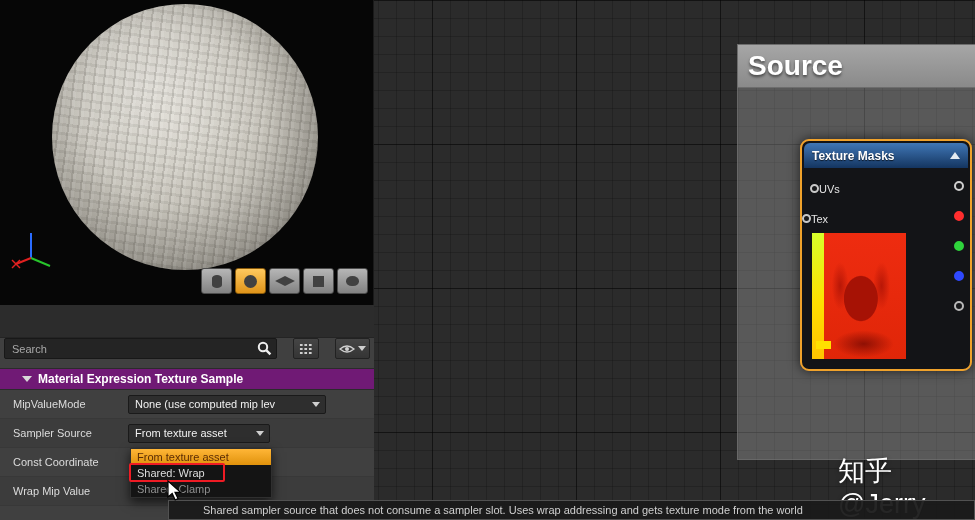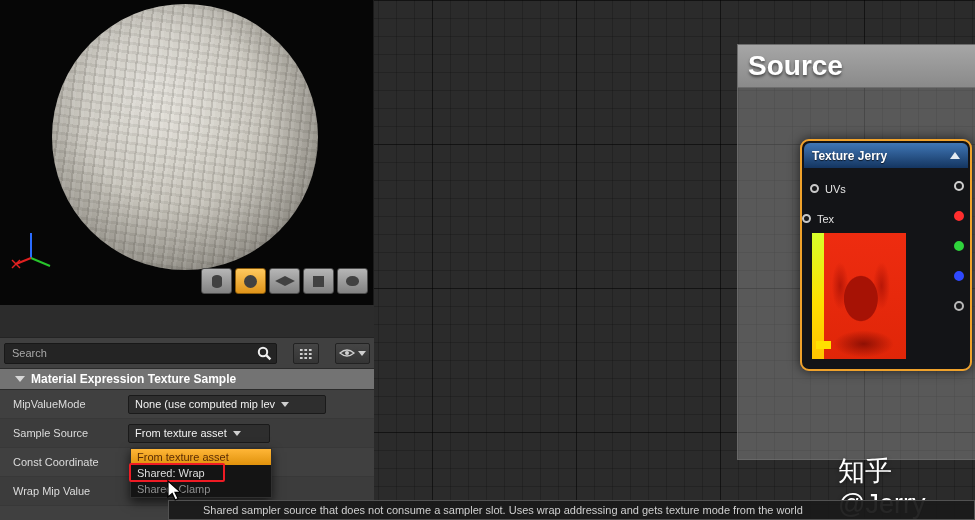--- a/index.html
+++ b/index.html
@@ -27,21 +27,21 @@
     background:rgba(195,195,195,.30);border:1px solid rgba(120,120,120,.5);border-top:none}
 
   
   #node{left:800px;top:139px;width:172px;height:232px;z-index:10;
     background:rgba(17,18,21,.96);border:2px solid #f0a22b;border-radius:9px;
     box-shadow:0 0 12px rgba(0,0,0,.65)}
   #node-header{position:absolute;left:2px;top:2px;right:2px;height:25px;border-radius:6px 6px 0 0;
     background:linear-gradient(180deg,#4077b6,#143560);display:flex;align-items:center;padding:0 8px}
   #node-title{font-size:12px;font-weight:bold;color:#fff;text-shadow:0 1px 1px rgba(0,0,0,.7);flex:1}
   .tri-up{width:0;height:0;border-left:5px solid transparent;border-right:5px solid transparent;border-bottom:7px solid #e4ebf2}
-  .pin-row{position:absolute;display:flex;align-items:center;gap:6px;height:15px}
+  .pin-row{position:absolute;display:flex;align-items:center;height:15px}
   .in0{left:8px;top:40px}.in1{left:0;top:70px}
   .pin-in{width:9px;height:9px;border-radius:50%;border:2px solid #c9c9c9;background:#17181a}
   .pin-label{font-size:11px;color:#e4e4e4}
   .pin-out{position:absolute;right:6px;width:10px;height:10px;border-radius:50%;border:2px solid #ccc;background:#17181a}
   .out0{top:40px}.out1{top:70px}.out2{top:100px}.out3{top:130px}.out4{top:160px}
   #node-thumb{position:absolute;left:10px;top:92px;width:94px;height:126px;background:
       radial-gradient(ellipse 30px 40px at 52% 52%, #a61205 0%, #a61205 55%, rgba(0,0,0,0) 58%),
       radial-gradient(ellipse 12px 34px at 30% 42%, #b81707 0%, rgba(0,0,0,0) 70%),
       radial-gradient(ellipse 12px 34px at 74% 42%, #b81707 0%, rgba(0,0,0,0) 70%),
       radial-gradient(ellipse 40px 18px at 55% 88%, #8f1004 0%, rgba(0,0,0,0) 75%),
@@ -76,43 +76,43 @@
 
   
   #details{left:0;top:305px;width:374px;height:215px;background:#404040;z-index:15}
   #tabstrip{position:absolute;left:0;top:0;width:374px;height:33px;background:#2c2c2c;border-bottom:1px solid #242424}
   #details-tab{position:absolute;left:3px;top:5px;width:176px;height:28px;
     background:linear-gradient(#6c6c6c,#464646);border:1px solid #222;border-bottom:none;
     border-radius:5px 5px 0 0;display:flex;align-items:center;gap:6px;padding:0 8px}
   #details-tab-label{flex:1;font-size:12px;color:#e3e3e3}
   #tab-close{font-size:12px;color:#b5b5b5;cursor:default}
   #search-row{position:absolute;left:0;top:33px;width:374px;height:30px;background:#404040;
-    display:flex;align-items:center;padding:0 4px;gap:16px}
+    display:flex;align-items:flex-start;padding:0 4px;gap:16px}
   #search-wrap{position:relative;width:296px;height:21px}
   #search-input{width:100%;height:100%;background:#242424;border:1px solid #181818;border-radius:2px;
     color:#ddd;font-size:11px;padding:0 26px 0 7px;font-family:"Liberation Sans",sans-serif}
   #search-input::placeholder{color:#a8a8a8}
   #search-mag{position:absolute;right:5px;top:3px}
   .mini-btn{height:21px;background:linear-gradient(#454545,#353535);border:1px solid #222;border-radius:2px;
     display:flex;align-items:center;justify-content:center;gap:3px}
   #grid-btn{width:28px}
   #grid-glyph{width:13px;height:11px;background-image:radial-gradient(#cfcfcf 1.1px, transparent 1.3px);background-size:4.5px 4px}
   #eye-btn{width:38px}
   .caret{width:0;height:0;border-left:4px solid transparent;border-right:4px solid transparent;border-top:5px solid #cfcfcf}
-  #section-header{position:absolute;left:0;top:63px;width:374px;height:22px;background:#737373;
-    border-top:1px solid #2b2b2b;border-bottom:1px solid #2b2b2b;display:flex;align-items:center;gap:6px;padding:0 15px}
+  #section-header{position:absolute;left:0;top:63px;width:374px;height:22px;background:#701a75;
+    border-top:1px solid #2b2b2b;border-bottom:1px solid #2b2b2b;display:flex;align-items:center;gap:6px;padding:0 22px}
   .tri-down{width:0;height:0;border-left:5px solid transparent;border-right:5px solid transparent;border-top:6px solid #d8d8d8}
   #section-title{font-size:12px;font-weight:bold;color:#fff}
   .prop-row{position:absolute;left:0;width:374px;height:29px;border-bottom:1px solid #383838;
     display:flex;align-items:center;background:#404040}
   .prop-row.alt{background:#3c3c3c}
   .row0{top:85px}.row1{top:114px}.row2{top:143px}.row3{top:172px}
   .prop-label{width:128px;padding-left:13px;font-size:11px;color:#dcdcdc}
   .combo{height:19px;background:#2e2e2e;border:1px solid #1a1a1a;border-radius:2px;
-    display:flex;align-items:center;justify-content:flex-start;padding:0 5px 0 6px;gap:6px}
+    display:flex;align-items:center;justify-content:space-between;padding:0 5px 0 6px;gap:6px}
   .combo-text{font-size:11px;color:#f0f0f0;white-space:nowrap;overflow:hidden}
   #combo-mip{width:198px}
   #combo-sampler{width:142px}
 
   
   #dropdown-list{left:130px;top:448px;width:142px;background:#141414;border:1px solid #2f2f2f;
     box-shadow:0 4px 10px rgba(0,0,0,.65);z-index:30}
   .dd-item{position:relative;height:16px;display:flex;align-items:center;padding:0 6px;font-size:11px;color:#dedede}
   .dd-item.selected{background:linear-gradient(#ffb637,#e0920c);color:#5b2d05}
   .dd-item.dim{color:#8f8f8f}
@@ -135,21 +135,21 @@
 
   <div class="abs" id="comment">
     <div id="comment-header">
       <span id="comment-title">Source</span>
     </div>
     <div id="comment-body"></div>
   </div>
 
   <div class="abs" id="node">
     <div id="node-header">
-      <span id="node-title">Texture Jerry</span>
+      <span id="node-title">Texture Masks</span>
       <span class="tri-up"></span>
     </div>
     <div class="pin-row in0">
       <span class="pin-in"></span>
       <span class="pin-label">UVs</span>
     </div>
     <div class="pin-row in1">
       <span class="pin-in"></span>
       <span class="pin-label">Tex</span>
     </div>
@@ -223,21 +223,21 @@
     </div>
 
     <div class="prop-row row0">
       <span class="prop-label">MipValueMode</span>
       <div class="combo" id="combo-mip">
         <span class="combo-text">None (use computed mip lev</span>
         <span class="caret"></span>
       </div>
     </div>
     <div class="prop-row row1 alt">
-      <span class="prop-label">Sample Source</span>
+      <span class="prop-label">Sampler Source</span>
       <div class="combo" id="combo-sampler">
         <span class="combo-text">From texture asset</span>
         <span class="caret"></span>
       </div>
     </div>
     <div class="prop-row row2">
       <span class="prop-label">Const Coordinate</span>
     </div>
     <div class="prop-row row3 alt">
       <span class="prop-label">Wrap Mip Value</span>

